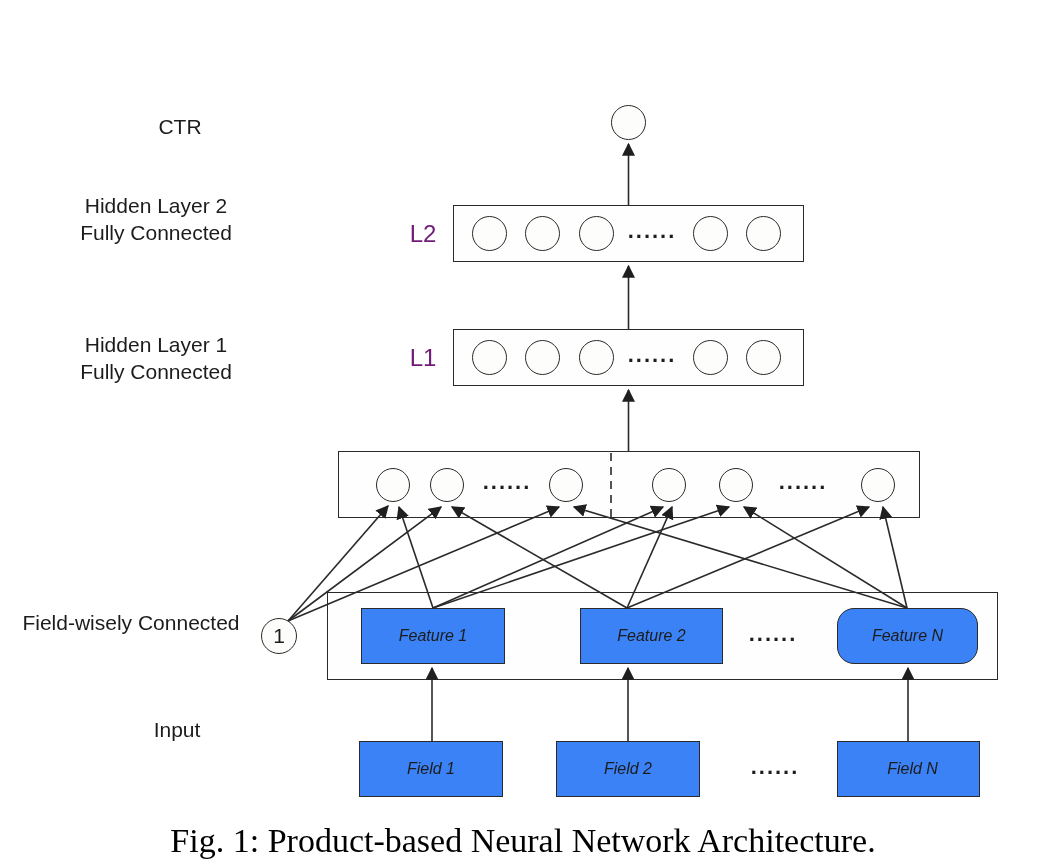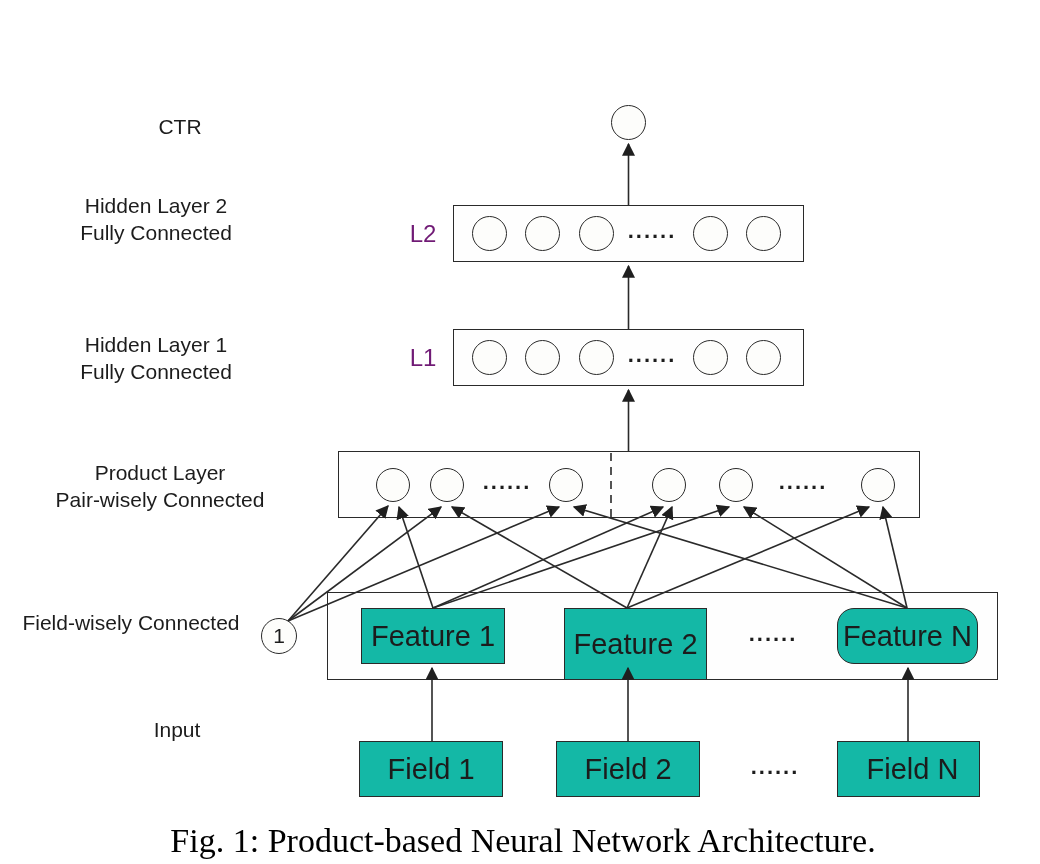--- a/index.html
+++ b/index.html
@@ -16,23 +16,23 @@
   }
   .box{
     position:absolute;border:1.6px solid #2a2a2a;background:#fefefe;
     box-sizing:border-box;z-index:1;
   }
   .node{
     position:absolute;border:1.6px solid #2a2a2a;background:#fdfdfb;
     border-radius:50%;box-sizing:border-box;z-index:2;
   }
   .innerbox{
-    position:absolute;border:1.6px solid #2a2a2a;background:#14b8a6;
+    position:absolute;border:1.6px solid #2a2a2a;background:#3b82f6;
     box-sizing:border-box;z-index:2;display:flex;align-items:center;justify-content:center;
-    font-size:29px;color:#1c1c1c;
+    font-size:16px;color:#1c1c1c;font-style:italic;
   }
   .dots{
     position:absolute;width:70px;text-align:center;font-size:22px;font-weight:bold;
     letter-spacing:2px;color:#1c1c1c;z-index:3;line-height:22px;
   }
   .biasnode{
     position:absolute;border:1.6px solid #2a2a2a;background:#fdfdfb;border-radius:50%;
     box-sizing:border-box;z-index:2;display:flex;align-items:center;justify-content:center;
     font-size:21px;color:#1c1c1c;
   }
@@ -52,24 +52,20 @@
   <div class="sidelabel" style="left:36px;top:152px;width:240px;">
     <div>Hidden Layer 2</div>
     <div>Fully Connected</div>
   </div>
 
   <div class="sidelabel" style="left:36px;top:291px;width:240px;">
     <div>Hidden Layer 1</div>
     <div>Fully Connected</div>
   </div>
 
-  <div class="sidelabel" style="left:40px;top:419px;width:240px;">
-    <div>Product Layer</div>
-    <div>Pair-wisely Connected</div>
-  </div>
 
   <div class="sidelabel" style="left:11px;top:569px;width:240px;">
     <div>Field-wisely Connected</div>
   </div>
 
   <div class="sidelabel" style="left:107px;top:676px;width:140px;">Input</div>
 
   <div class="node" style="left:611px;top:65px;width:35px;height:35px;"></div>
 
   <div class="tag" style="left:393px;top:180px;width:60px;">L2</div>
@@ -101,21 +97,21 @@
   <div class="node" style="left:719px;top:428px;width:34px;height:34px;"></div>
   <div class="dots" style="left:768px;top:431px;">......</div>
   <div class="node" style="left:861px;top:428px;width:34px;height:34px;"></div>
 
   <div class="biasnode" style="left:261px;top:578px;width:36px;height:36px;">
     <span>1</span>
   </div>
   <div class="box" style="left:327px;top:552px;width:671px;height:88px;"></div>
   <div class="tag" style="left:326px;top:584px;width:40px;font-size:23px;">f</div>
   <div class="innerbox" style="left:361px;top:568px;width:144px;height:56px;">Feature 1</div>
-  <div class="innerbox" style="left:564px;top:568px;width:143px;height:72px;">Feature 2</div>
+  <div class="innerbox" style="left:580px;top:568px;width:143px;height:56px;">Feature 2</div>
   <div class="dots" style="left:738px;top:583px;">......</div>
   <div class="innerbox" style="left:837px;top:568px;width:141px;height:56px;border-radius:17px;">Feature N</div>
 
   <div class="innerbox" style="left:359px;top:701px;width:144px;height:56px;">Field 1</div>
   <div class="innerbox" style="left:556px;top:701px;width:144px;height:56px;">Field 2</div>
   <div class="dots" style="left:740px;top:716px;">......</div>
   <div class="innerbox" style="left:837px;top:701px;width:143px;height:56px;padding-left:8px;">Field N</div>
 
   <div class="caption">Fig. 1: Product-based Neural Network Architecture.</div>
 

